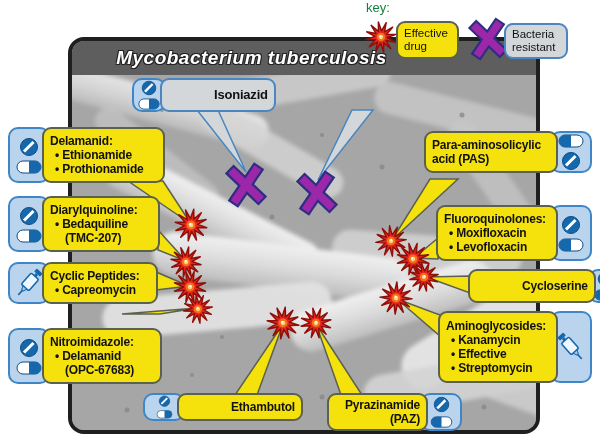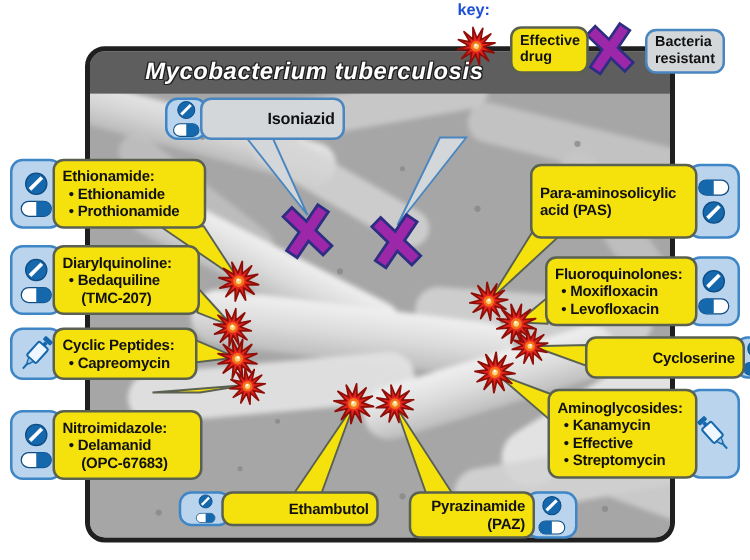--- a/index.html
+++ b/index.html
@@ -1,21 +1,21 @@
 <!DOCTYPE html>
 <html><head>
 <meta charset="utf-8">
 <style>
   html,body{margin:0;padding:0;background:#fff;}
   #stage{position:relative;width:600px;height:448px;background:#fff;overflow:hidden;
          font-family:"Liberation Sans",sans-serif;}
   
-  .key-label{position:absolute;left:366px;top:0px;font-size:13px;font-weight:bold;color:#1d4ed8;z-index:10;}
+  .key-label{position:absolute;left:366px;top:0px;font-size:13px;font-weight:normal;color:#15803d;z-index:10;}
   .key-box{position:absolute;z-index:10;border-radius:9px;display:flex;align-items:center;
-           font-size:11.5px;font-weight:bold;color:#111;line-height:13px;padding:2px 6px;box-sizing:border-box;margin-left:12px;}
+           font-size:11.5px;font-weight:normal;color:#111;line-height:13px;padding:2px 6px;box-sizing:border-box;}
   .key-box.yellow{left:396px;top:21px;width:63px;height:38px;background:#f5e20d;border:2px solid #5a6150;}
   .key-box.gray{left:504px;top:23px;width:64px;height:36px;background:#d4d7da;border:2px solid #4a86c0;}
   
   #panel{position:absolute;left:68px;top:37px;width:472px;height:397px;box-sizing:border-box;
          border:4px solid #1f1f1f;border-radius:16px;overflow:hidden;background:#a6a6a6;z-index:1;}
   #titlebar{height:34px;background:#5e5e5e;display:flex;align-items:center;justify-content:center;}
   #titlebar .title{font-size:19px;font-weight:bold;font-style:italic;color:#fff;
                    margin-right:105px;letter-spacing:.5px;
                    text-shadow:1px 1px 0 #222,-1px 1px 0 #222,1px -1px 0 #222,-1px -1px 0 #222;}
   #sem{display:block;}
@@ -191,21 +191,21 @@
       <svg width="20" height="20" viewBox="0 0 20 20">
           <circle cx="10" cy="10" r="8.5" fill="#1668ad" stroke="#0c4c85"></circle>
           <line x1="5" y1="14.5" x2="14.5" y2="5" stroke="#fff" stroke-width="3"></line>
         </svg>
       <svg width="26" height="14" viewBox="0 0 26 14">
           <rect x="1" y="1" width="24" height="12" rx="6" fill="#fff" stroke="#0c4c85"></rect>
           <path d="M13 1 h6 a6 6 0 0 1 0 12 h-6 z" fill="#1668ad"></path>
         </svg>
     </div>
     <div class="textbox yellow">
-      <div class="ln">Ethionamide:</div>
+      <div class="ln">Delamanid:</div>
       <div class="ln b">• Ethionamide</div>
       <div class="ln b">• Prothionamide</div>
     </div>
   </div>
 
   <div class="callout" style="left:8px;top:196px;width:152px;height:56px">
     <div class="iconbox">
       <svg width="20" height="20" viewBox="0 0 20 20">
           <circle cx="10" cy="10" r="8.5" fill="#1668ad" stroke="#0c4c85"></circle>
           <line x1="5" y1="14.5" x2="14.5" y2="5" stroke="#fff" stroke-width="3"></line>
@@ -251,21 +251,21 @@
           <path d="M13 1 h6 a6 6 0 0 1 0 12 h-6 z" fill="#1668ad"></path>
         </svg>
     </div>
     <div class="textbox yellow">
       <div class="ln">Nitroimidazole:</div>
       <div class="ln b">• Delamanid</div>
       <div class="ln s">(OPC-67683)</div>
     </div>
   </div>
 
-  <div class="callout rev" style="left:424px;top:131px;width:168px;height:60px">
+  <div class="callout rev" style="left:424px;top:131px;width:168px;height:42px">
     <div class="textbox yellow">
       <div class="ln">Para-aminosolicylic</div>
       <div class="ln">acid (PAS)</div>
     </div>
     <div class="iconbox">
       <svg width="26" height="14" viewBox="0 0 26 14">
           <rect x="1" y="1" width="24" height="12" rx="6" fill="#fff" stroke="#0c4c85"></rect>
           <path d="M13 1 h-6 a6 6 0 0 0 0 12 h6 z" fill="#1668ad"></path>
         </svg>
       <svg width="20" height="20" viewBox="0 0 20 20">

